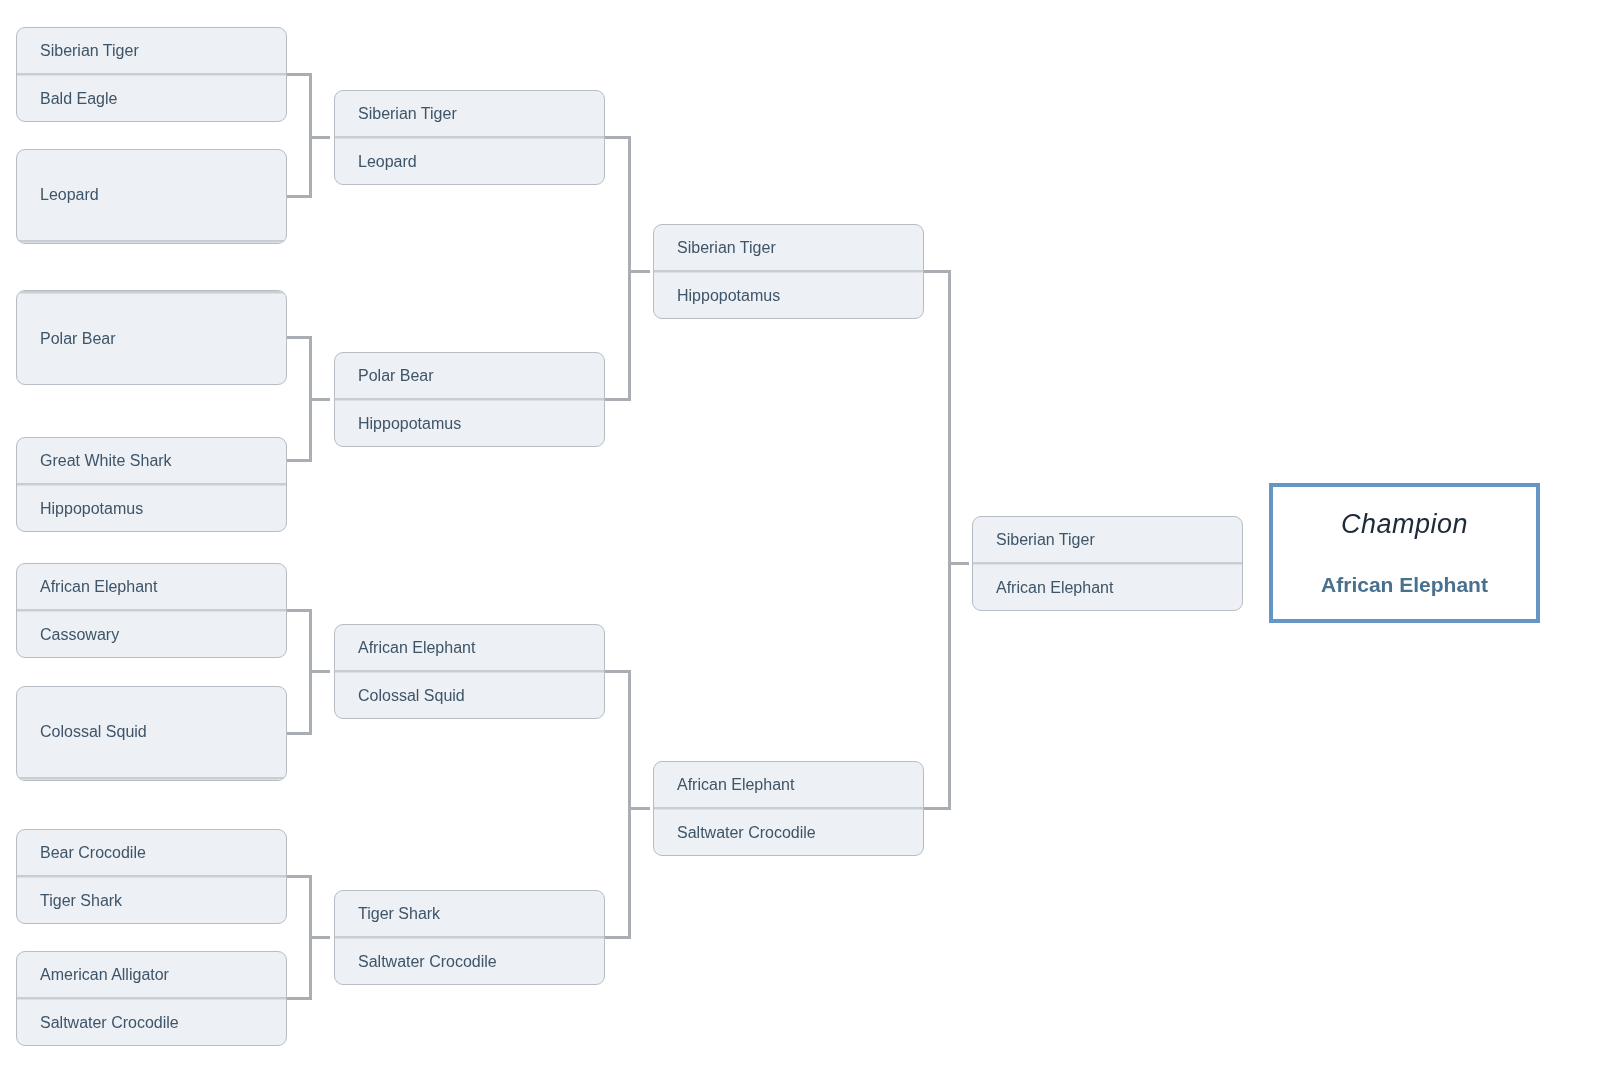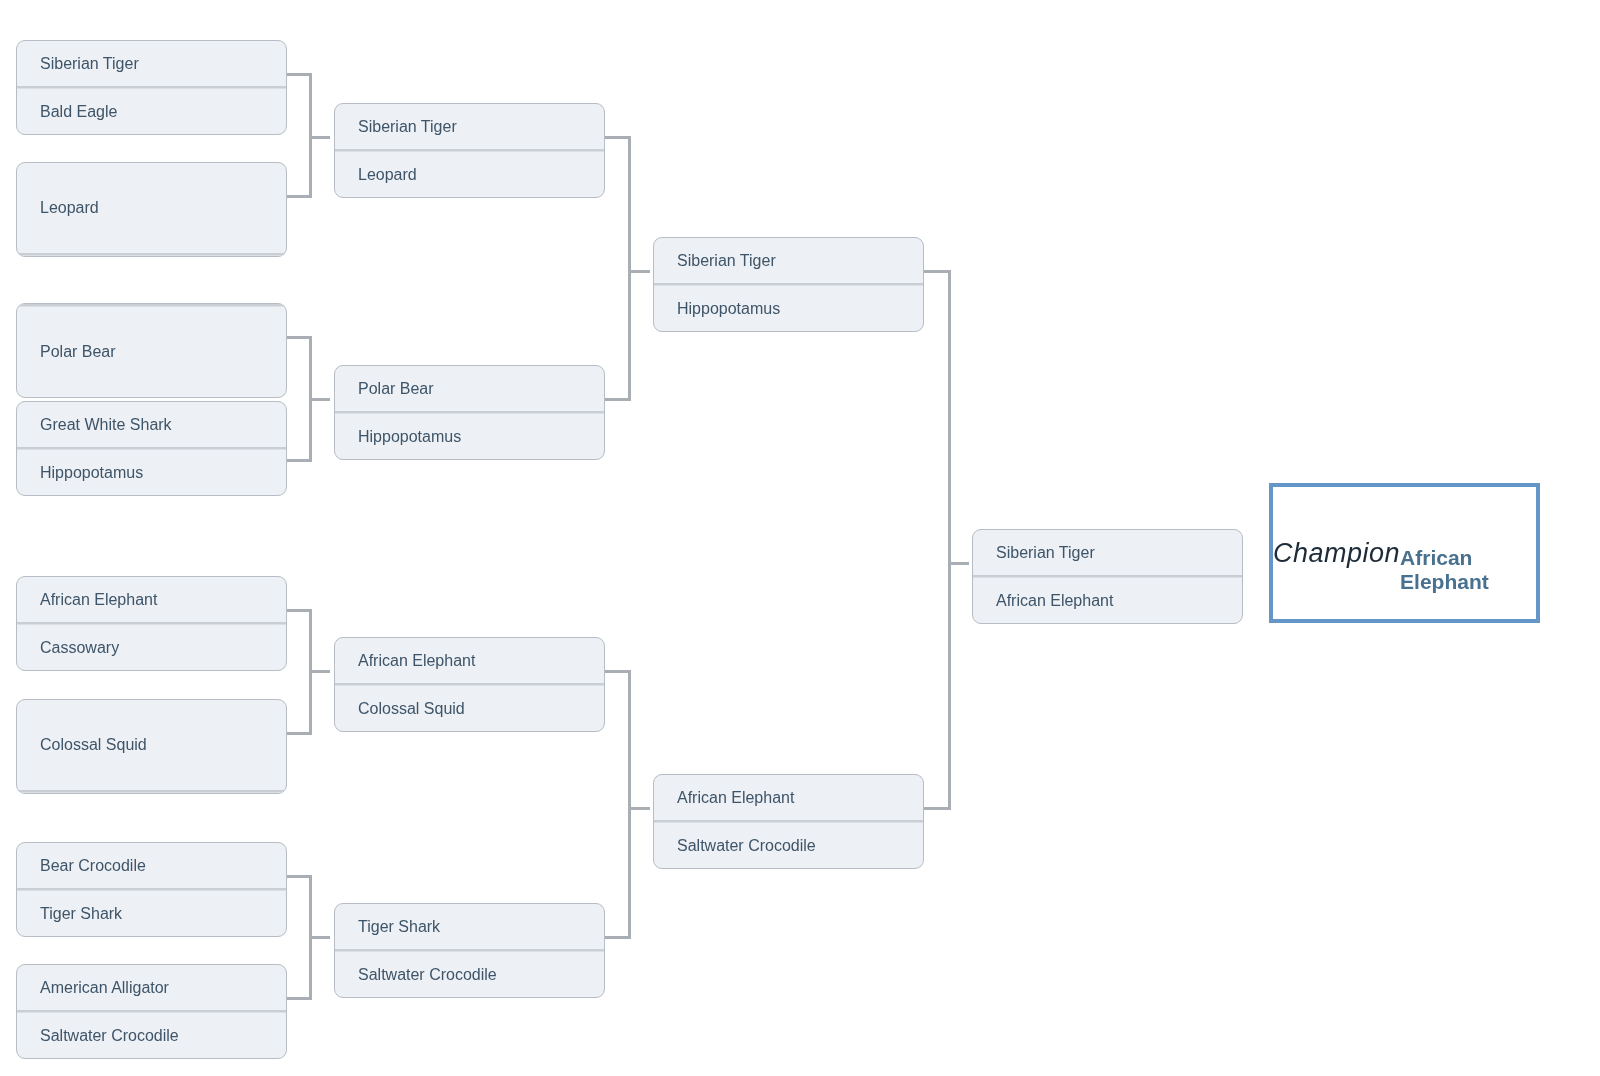--- a/index.html
+++ b/index.html
@@ -20,37 +20,36 @@
     font-family:"Liberation Sans","DejaVu Sans",sans-serif;
   }
   .canvas{position:absolute;inset:0;}
   .match{
     position:absolute;width:271px;height:95px;
     background:var(--box-fill);
     border:1px solid var(--box-border);
     border-radius:9px;
     display:flex;flex-direction:column;
     overflow:hidden;
-    margin-top:13px;
   }
   .team{
     flex:1;display:flex;align-items:center;
     padding-left:23px;
     font-size:16px;color:var(--team-text);
     white-space:nowrap;
   }
   .divider{
     height:3px;flex:0 0 3px;
     background:linear-gradient(to bottom, var(--divider) 0 2px, var(--divider-dot) 2px 3px);
   }
   .line{position:absolute;background:var(--connector);}
   .champion-box{
     position:absolute;left:1269px;top:483px;width:271px;height:140px;
     background:#ffffff;border:4px solid var(--champion-border);
-    display:flex;flex-direction:row;align-items:center;justify-content:center;
+    display:flex;flex-direction:column;align-items:center;justify-content:center;
   }
   .champion-title{
     font-size:27px;font-style:italic;color:var(--champion-title);
     letter-spacing:0.5px;
   }
   .champion-name{
     margin-top:33px;
     font-size:21px;font-weight:bold;color:var(--champion-name);
   }
 </style>
@@ -65,21 +64,21 @@
     <div class="team">Bald Eagle</div>
   </div>
   <div class="match" style="left:16px;top:149px">
     <div class="team">Leopard</div>
     <div class="divider"></div>
   </div>
   <div class="match" style="left:16px;top:290px">
     <div class="divider"></div>
     <div class="team">Polar Bear</div>
   </div>
-  <div class="match" style="left:16px;top:388px">
+  <div class="match" style="left:16px;top:437px">
     <div class="team">Great White Shark</div>
     <div class="divider"></div>
     <div class="team">Hippopotamus</div>
   </div>
   <div class="match" style="left:16px;top:563px">
     <div class="team">African Elephant</div>
     <div class="divider"></div>
     <div class="team">Cassowary</div>
   </div>
   <div class="match" style="left:16px;top:686px">

